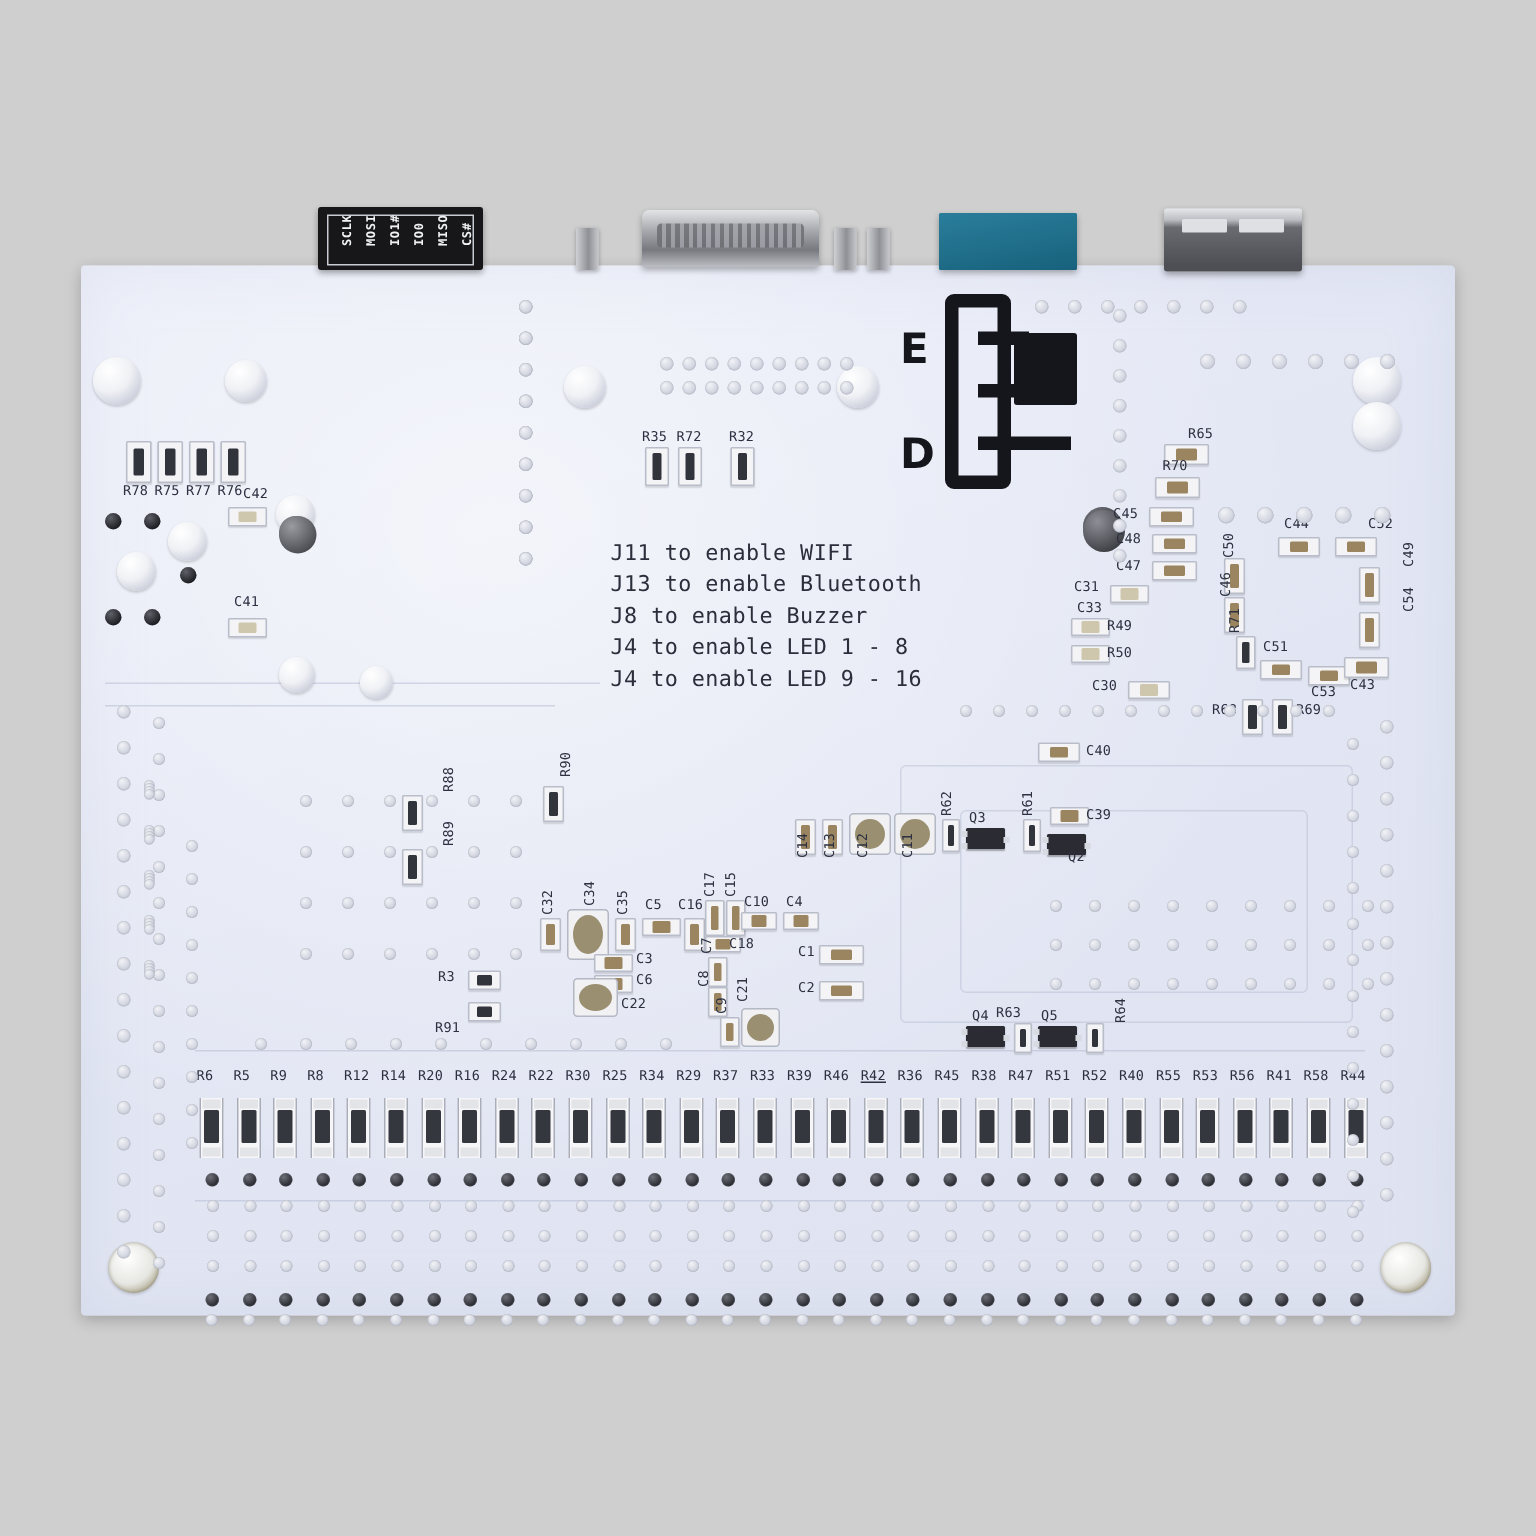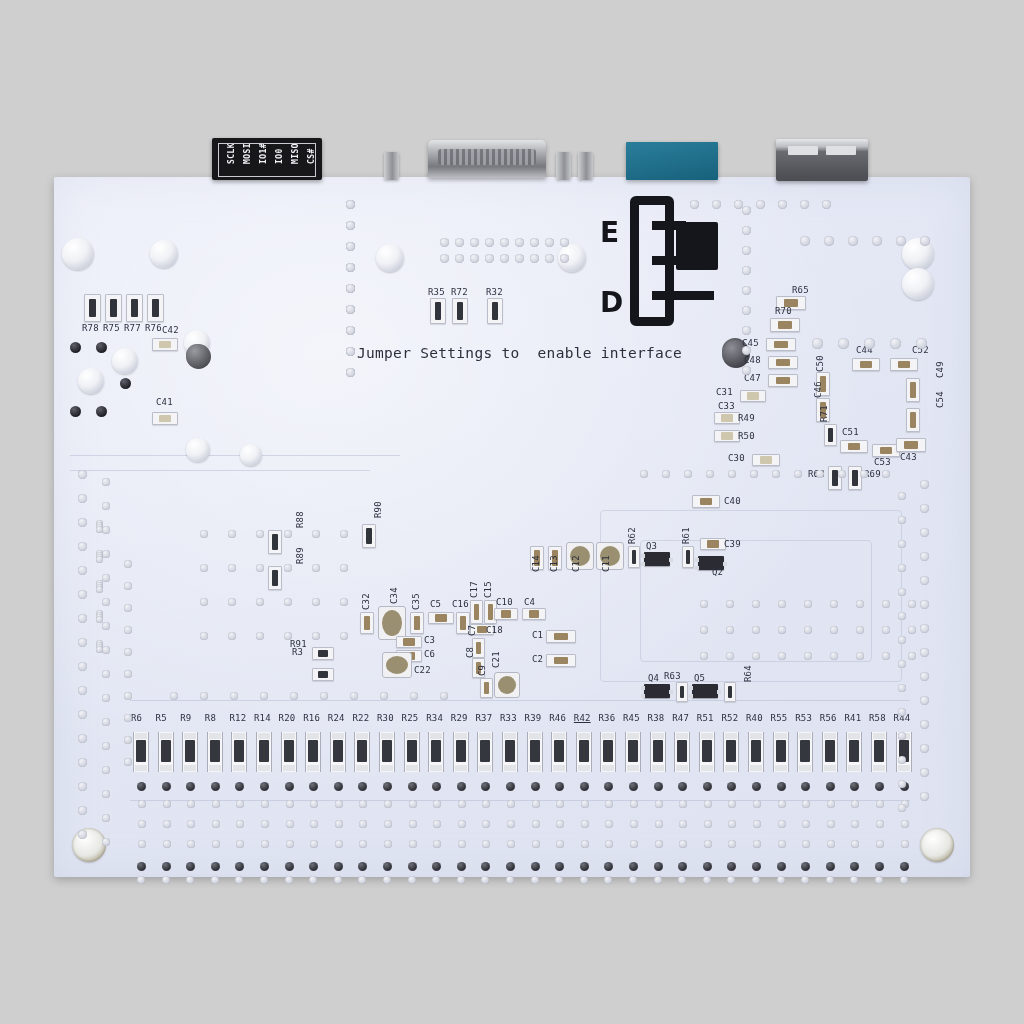--- a/index.html
+++ b/index.html
@@ -143,21 +143,27 @@
   <div class="ed-letter" style="left:600px;top:286px">D</div>
   <div id="jumper-draw">
     <div class="outline"></div>
     <div class="leg" style="top:25px;width:34px"></div>
     <div class="leg" style="top:60px;width:34px"></div>
     <div class="leg" style="top:95px;width:62px"></div>
     <div class="blkblock"></div>
   </div>
 
   <div id="jumper-text">
-    <div class="hdr">Jumper Settings to  enable interface</div>
+    <ul>
+      <li>J11 to enable WIFI</li>
+      <li>J13 to enable Bluetooth</li>
+      <li>J8 to enable Buzzer</li>
+      <li>J4 to enable LED 1 - 8</li>
+      <li>J4 to enable LED 9 - 16</li>
+    </ul>
   </div>
 
   <div class="trace" style="left:70px;top:455px;width:330px;height:1px"></div>
   <div class="trace" style="left:70px;top:470px;width:300px;height:1px"></div>
   <div class="tracez" style="left:600px;top:510px;width:300px;height:170px"></div>
   <div class="tracez" style="left:640px;top:540px;width:230px;height:120px"></div>
   <div class="trace" style="left:130px;top:700px;width:780px;height:1px"></div>
   <div class="trace" style="left:130px;top:800px;width:780px;height:1px"></div>
 
   <div class="hole" style="left:72px;top:828px;width:34px;height:34px"></div>
@@ -343,21 +349,21 @@
     </div>
   <div class="lbl v" style="left:374px;top:518px">R90</div>
 
   <div class="smd dark" style="left:312px;top:647px;width:22px;height:13px">
       <i></i>
     </div>
   <div class="lbl" style="left:292px;top:648px">R3</div>
   <div class="smd dark" style="left:312px;top:668px;width:22px;height:13px">
       <i></i>
     </div>
-  <div class="lbl" style="left:290px;top:640px">R91</div>
+  <div class="lbl" style="left:290px;top:682px">R91</div>
 
   <div class="smd" style="left:360px;top:612px;width:14px;height:22px">
       <i></i>
     </div>
   <div class="lbl v" style="left:362px;top:610px">C32</div>
   <div class="ecap" style="left:378px;top:606px;width:28px;height:34px">
       <i></i>
     </div>
   <div class="lbl v" style="left:390px;top:604px">C34</div>
   <div class="smd" style="left:410px;top:612px;width:14px;height:22px">

